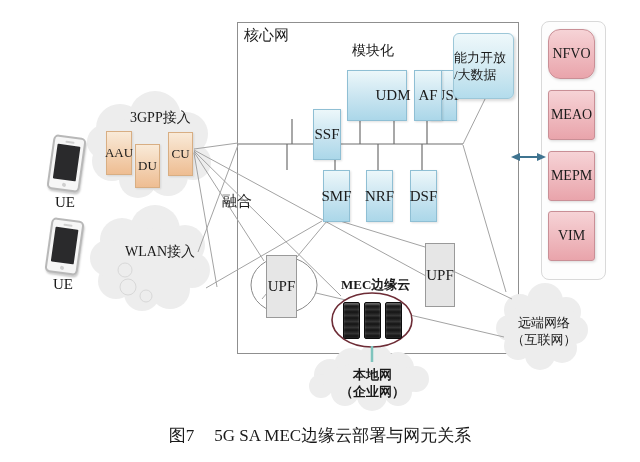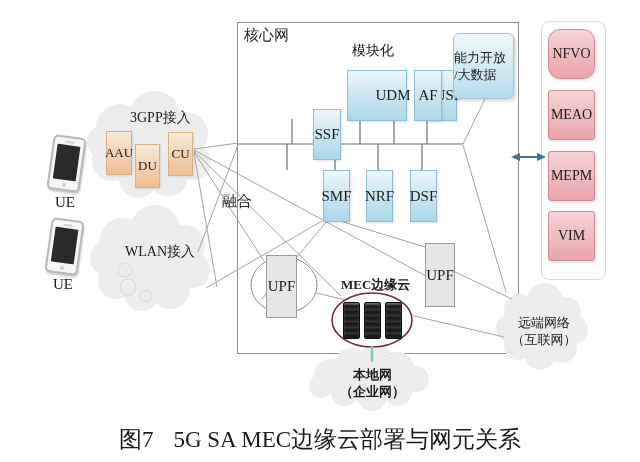--- a/index.html
+++ b/index.html
@@ -28,21 +28,21 @@
           font-size:13px;line-height:17px;}
   .phone{position:absolute;z-index:2;width:29px;height:51px;background:#f6f6f6;
          border:2px solid #b8b8b8;border-radius:5px;box-shadow:1px 2px 2px rgba(0,0,0,.2);}
   .phone .screen{position:absolute;left:3px;right:3px;top:7px;bottom:9px;background:#2a2a2c;border-radius:1px;}
   .phone .spk{position:absolute;top:3px;left:50%;transform:translateX(-50%);width:9px;height:2px;background:#cfcfcf;border-radius:1px;}
   .phone .dot{position:absolute;bottom:2px;left:50%;transform:translateX(-50%);width:4px;height:4px;border-radius:50%;background:#cfcfcf;}
   .server{position:absolute;z-index:3;width:15px;height:35px;border-radius:2px;
           background:repeating-linear-gradient(180deg,#3a3a3a 0px,#141414 3px,#2e2e2e 6px);
           border:1px solid #0c0c0c;box-shadow:inset 0 2px 2px rgba(255,255,255,.25);}
   .cloudtext{position:absolute;z-index:3;text-align:center;font-size:13px;line-height:17px;}
-  .caption{position:absolute;left:0;right:0;top:424px;z-index:3;text-align:center;font-size:23px;}
+  .caption{position:absolute;left:0;right:0;top:424px;z-index:3;text-align:center;font-size:17px;}
   .caption .pre{margin-right:20px;}
 </style>
 </head>
 <body>
 
 <div class="stage">
 
   <div class="corebox"></div>
   <div class="manobox"></div>
 

